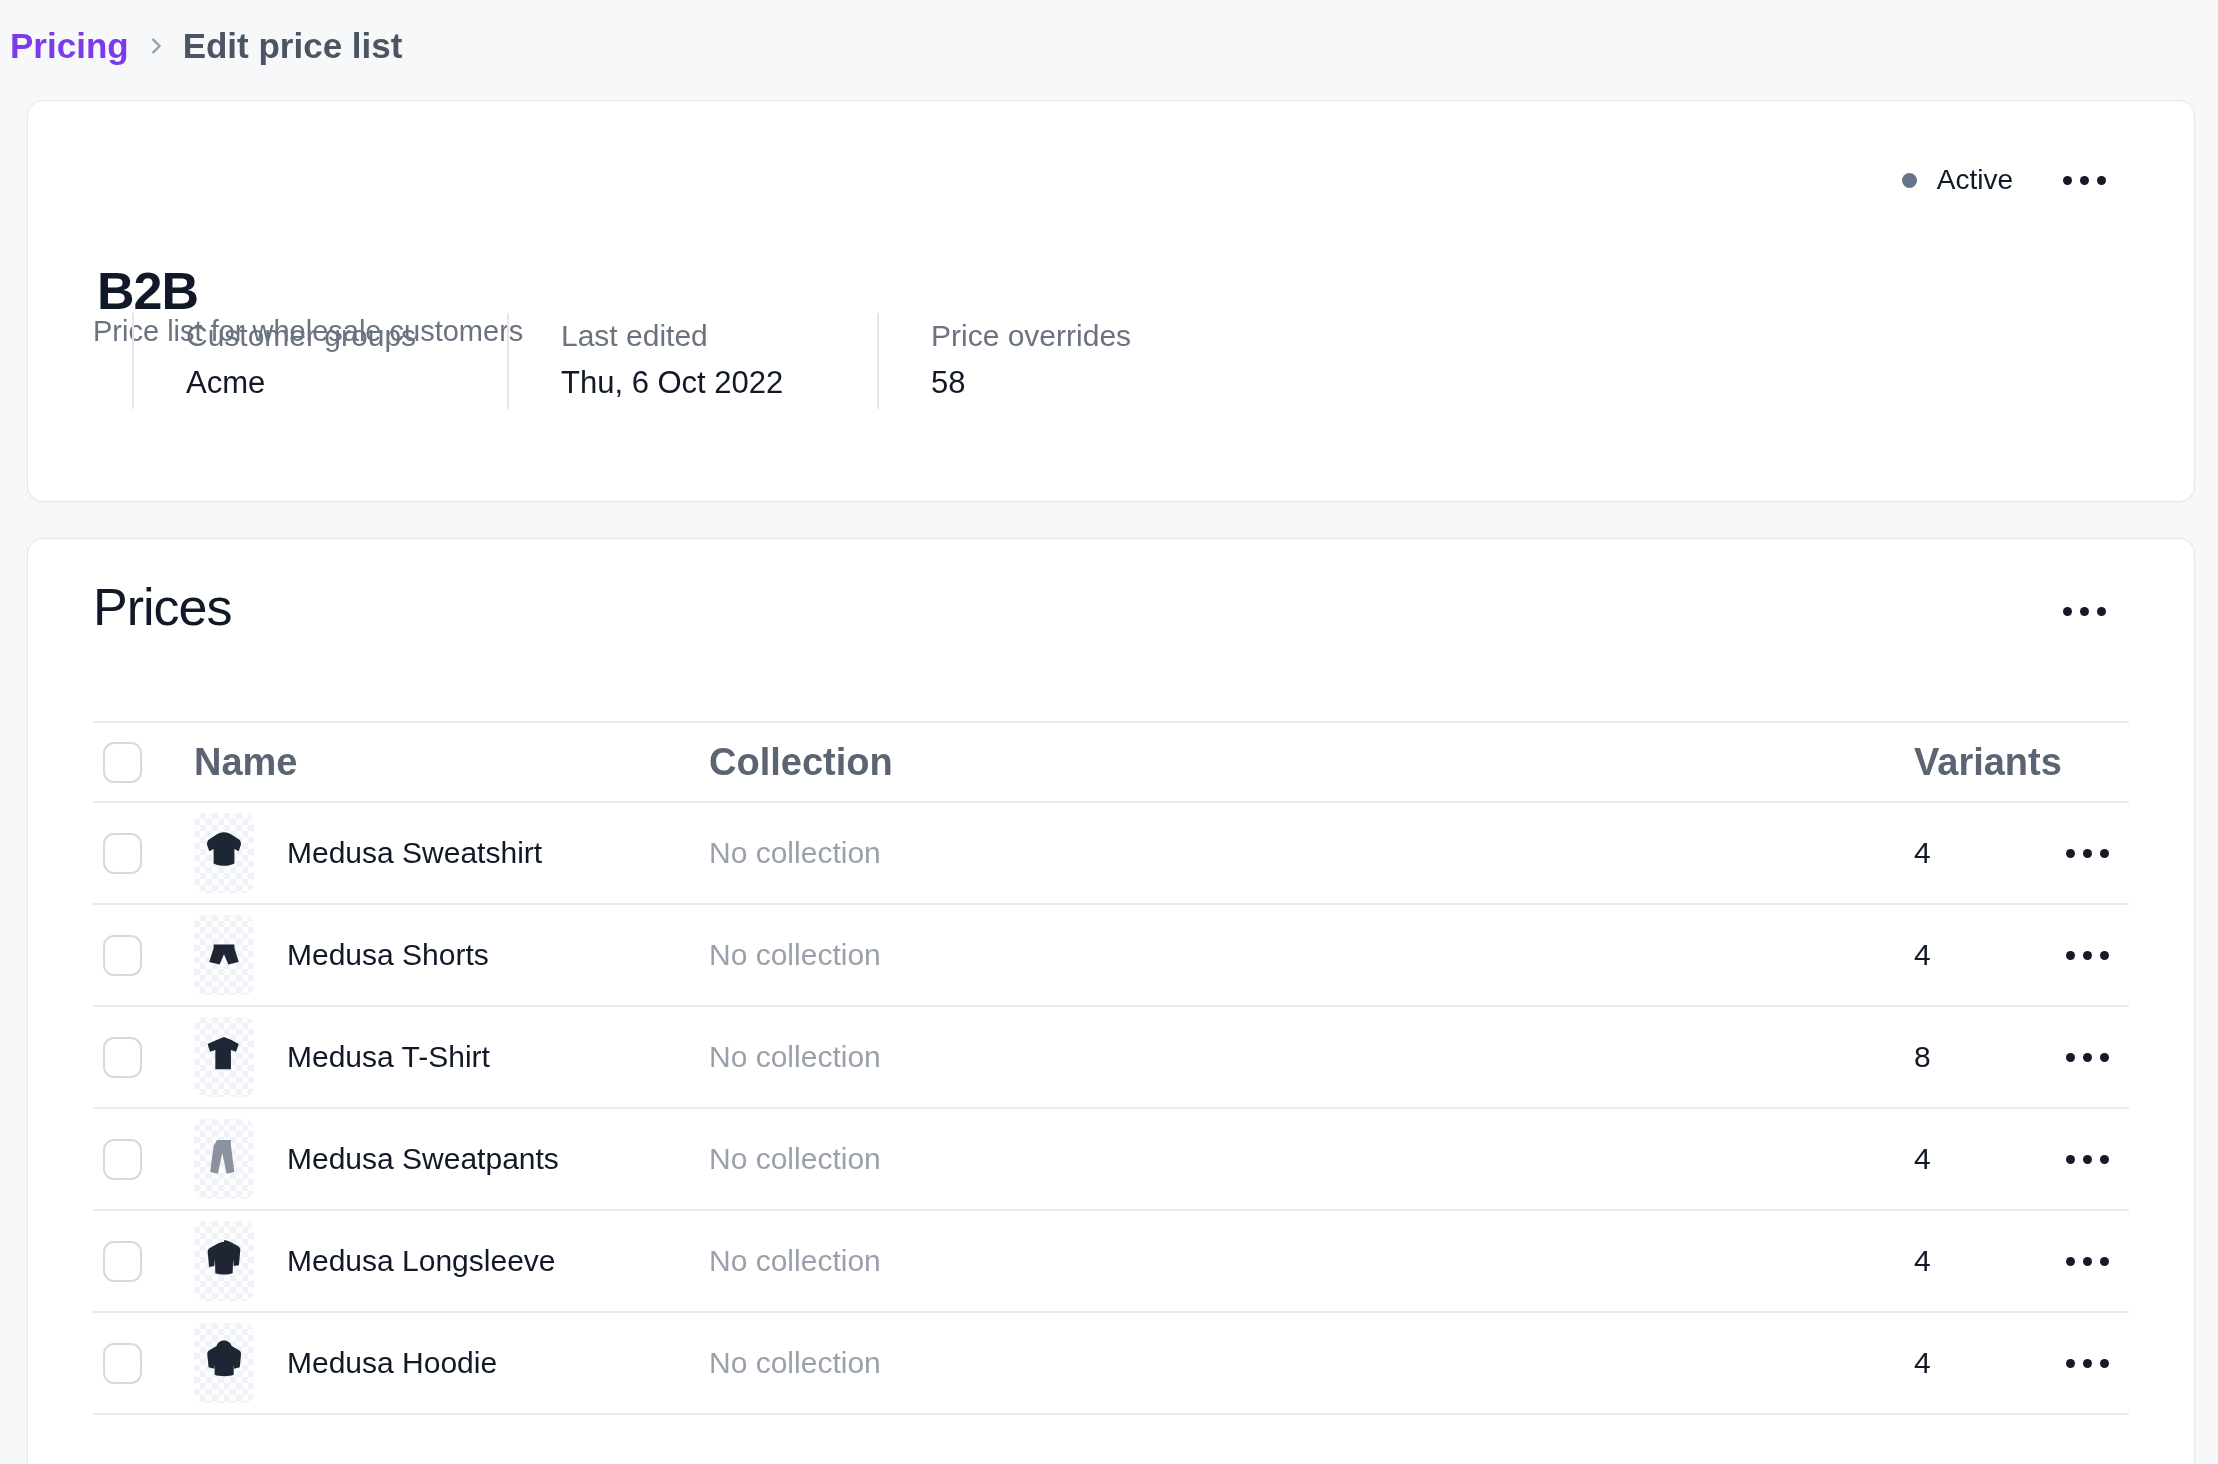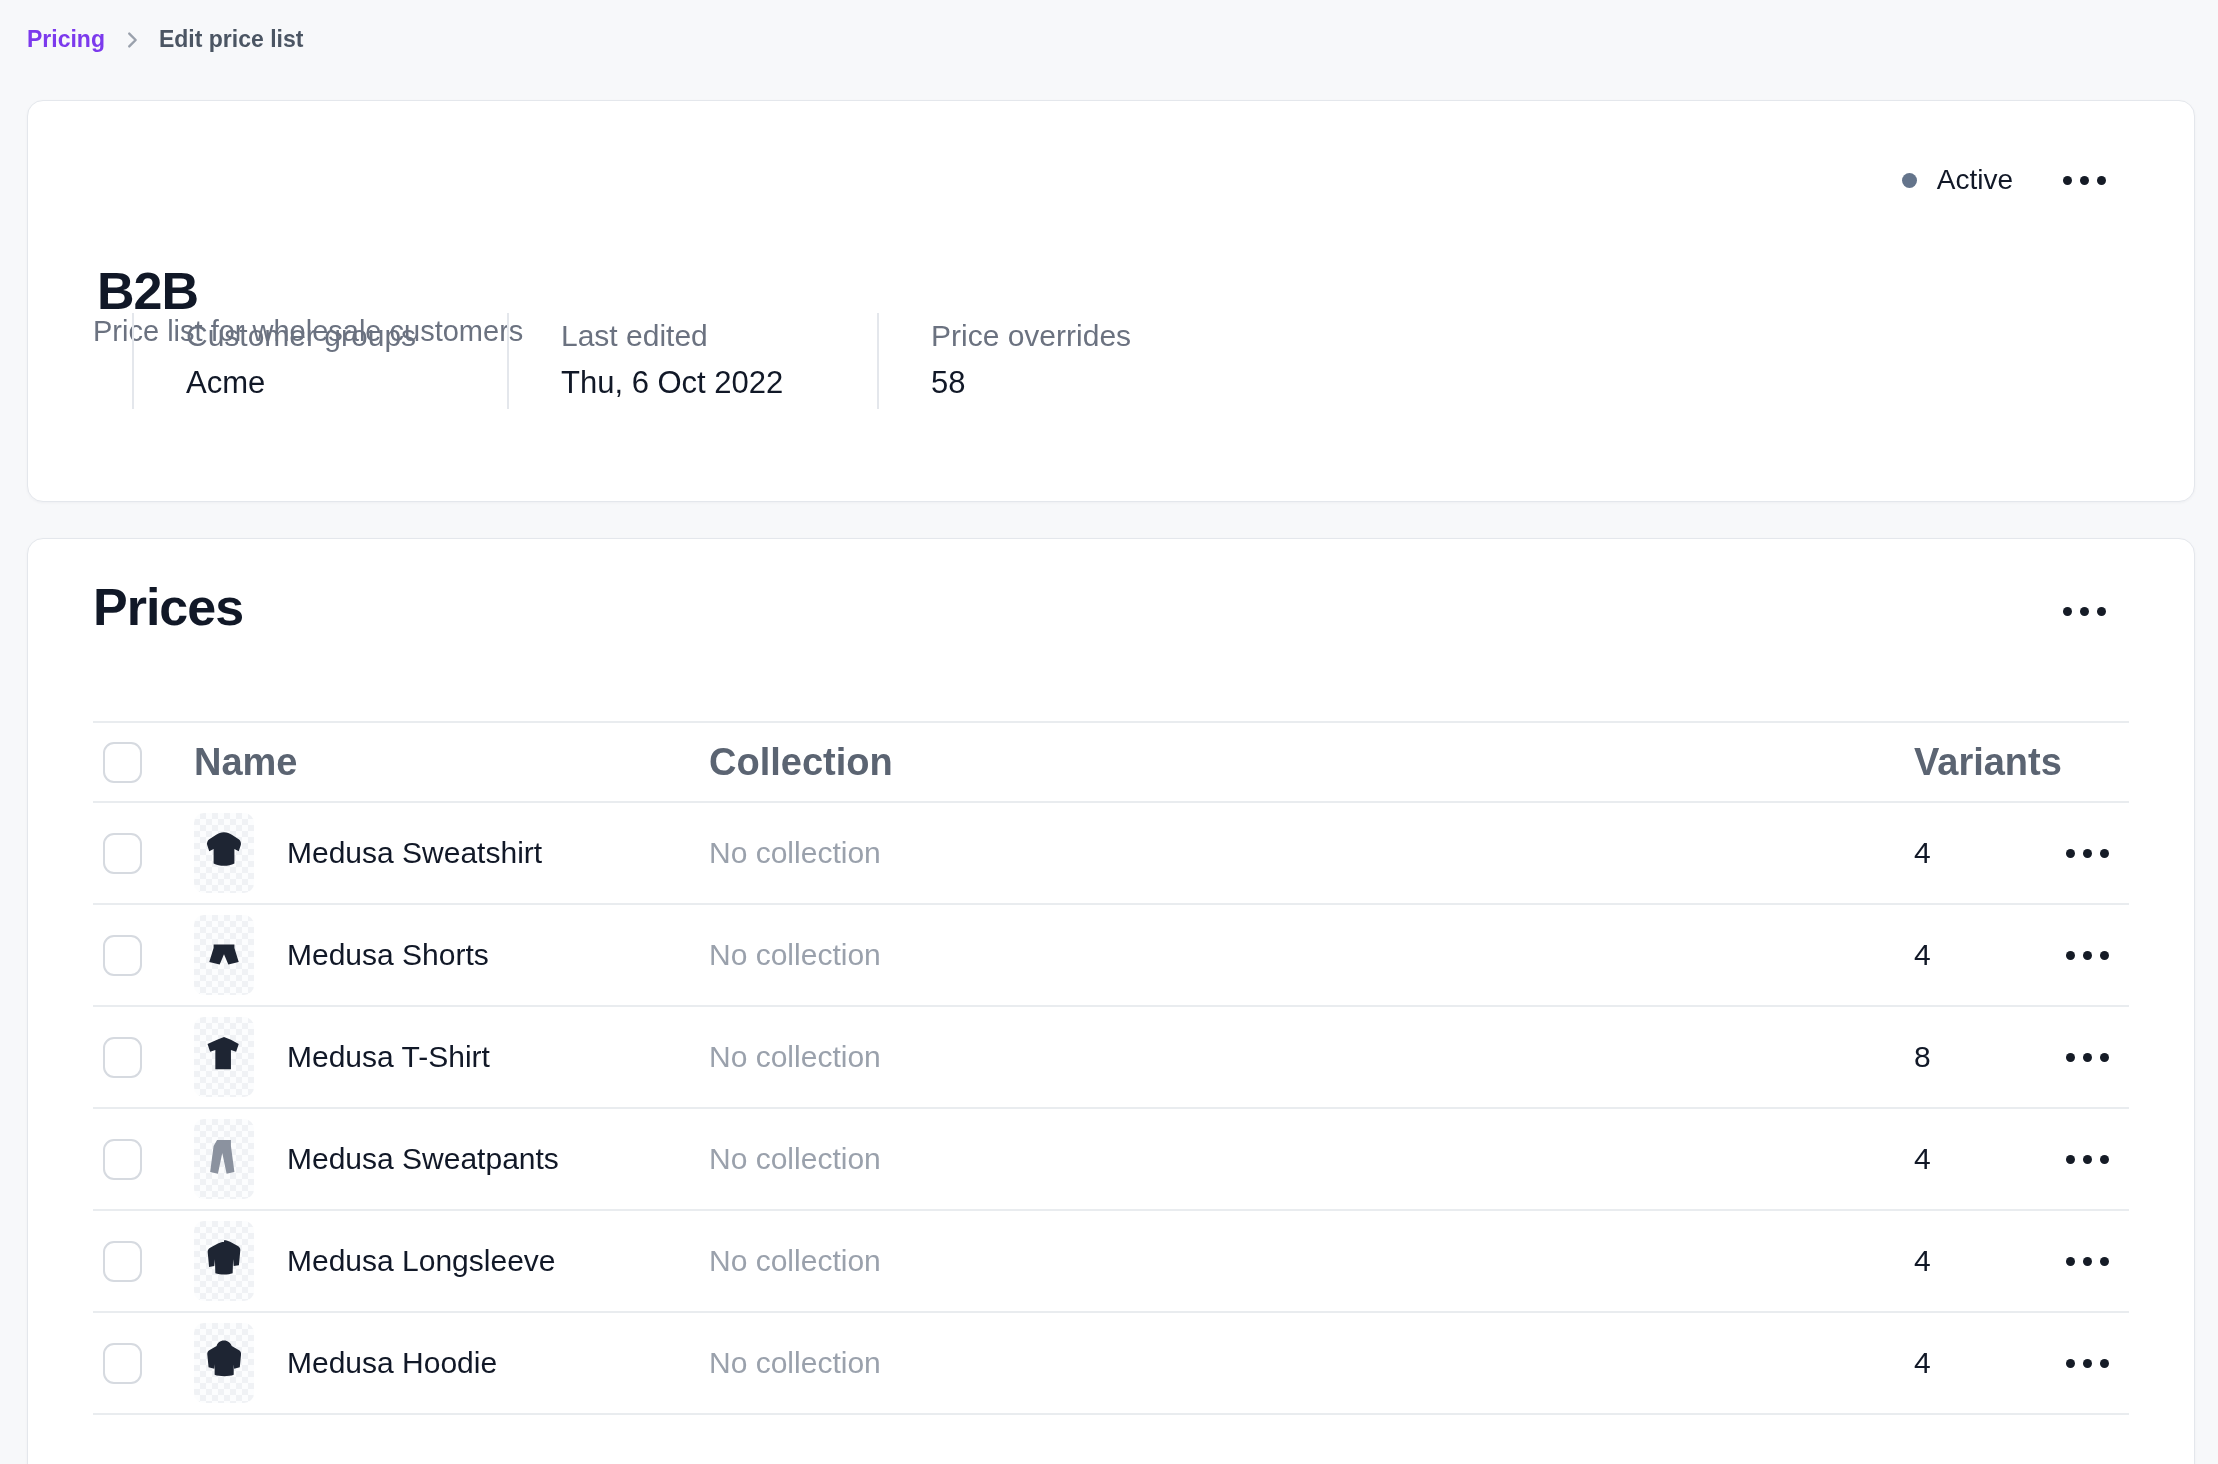--- a/index.html
+++ b/index.html
@@ -5,22 +5,22 @@
   html,body{margin:0;padding:0;}
   body{
     width:2218px;height:1464px;overflow:hidden;position:relative;
     background:#f7f8fa;
     font-family:"Liberation Sans","DejaVu Sans",sans-serif;
     color:#111827;
     -webkit-font-smoothing:antialiased;
   }
   
   .breadcrumb{
-    position:absolute;left:27px;top:26px;
-    display:flex;align-items:center;gap:16px;font-size:23px;font-weight:700;
+    position:absolute;left:10px;top:26px;
+    display:flex;align-items:center;gap:16px;font-size:35px;font-weight:700;
   }
   .breadcrumb a{color:#7c3aed;text-decoration:none;cursor:pointer;}
   .breadcrumb .crumb-current{color:#4b5563;}
   .crumb-sep{display:flex;align-items:center;color:#9aa1ac;}
   
   .card{
     position:absolute;left:27px;width:2168px;background:#ffffff;
     border:1px solid #e4e7ec;border-radius:16px;
     box-shadow:0 1px 3px rgba(17,24,39,.04);
     box-sizing:border-box;
@@ -53,21 +53,21 @@
     border-left:2px solid #e4e7ec;padding:4px 0 6px 52px;box-sizing:border-box;min-height:96px;
   }
   .stat:nth-child(1){width:375px;}
   .stat:nth-child(2){width:370px;}
   .stat:nth-child(3){width:420px;}
   .stat .label{font-size:30px;line-height:38px;color:#6b7280;}
   .stat .value{font-size:31px;line-height:40px;color:#111827;margin-top:8px;}
   
   .prices-title{
     position:absolute;left:65px;top:36px;margin:0;
-    font-size:52px;line-height:64px;font-weight:700;letter-spacing:-1px;color:#111827;
+    font-size:52px;line-height:64px;font-weight:400;letter-spacing:-1px;color:#111827;
   }
   .prices-kebab{position:absolute;right:84px;top:58px;}
   .table{position:absolute;left:65px;right:65px;top:182px;}
   .tr{display:flex;align-items:center;box-sizing:border-box;border-bottom:2px solid #e9ecef;}
   .thead{height:82px;border-top:2px solid #e9ecef;font-weight:700;font-size:38px;color:#5b6472;}
   .trow{height:102px;font-size:30px;}
   .cell-check{width:101px;display:flex;align-items:center;box-sizing:border-box;padding-left:10px;}
   .checkbox{
     width:39px;height:41px;border:2px solid #d6dae0;border-radius:11px;
     background:#fff;box-sizing:border-box;cursor:pointer;display:block;

